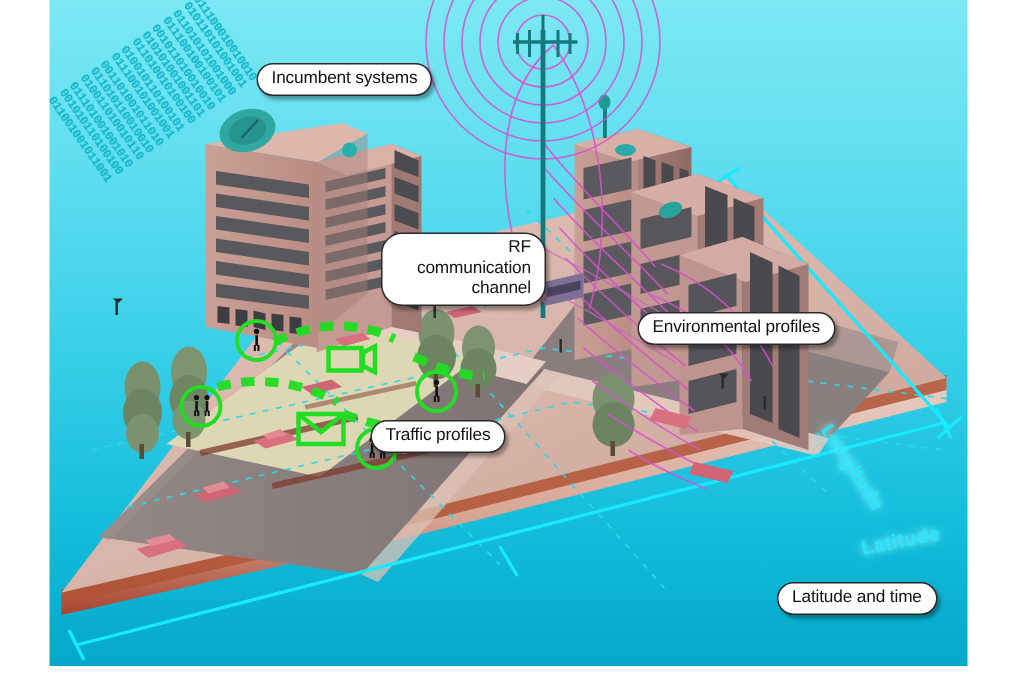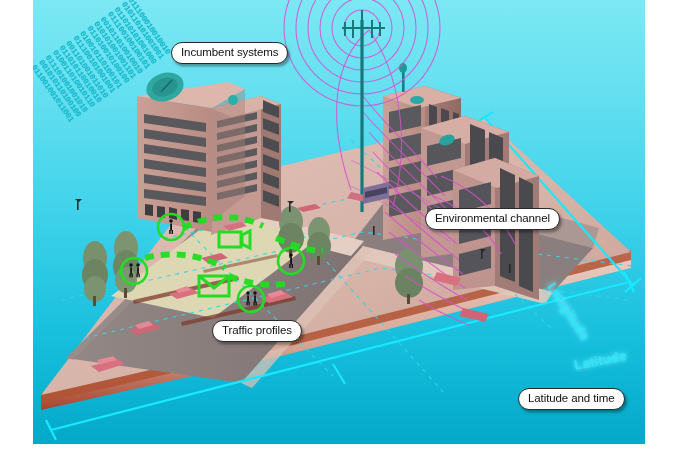--- a/index.html
+++ b/index.html
@@ -470,21 +470,23 @@
         <polygon points="446,249 453,249 450,252"></polygon>
         <rect x="476" y="264" width="1.6" height="9"></rect>
       </g>
     </svg>
 
     <div class="axis-label" id="lbl-longitude">Longitude</div>
     <div class="axis-label" id="lbl-latitude">Latitude</div>
 
     <div class="pill" style="left:138px;top:42px;">Incumbent systems</div>
 
-
-    <div class="pill" style="left:392px;top:208px;">Environmental channel</div>
-
-    <div class="pill" style="left:179px;top:280px;margin-top:40px;">Traffic profiles</div>
+    <div class="pill" style="left:221px;top:155px;width:90px;">RF communication
+channel</div>
+
+    <div class="pill" style="left:392px;top:208px;">Environmental profiles</div>
+
+    <div class="pill" style="left:214px;top:280px;">Traffic profiles</div>
 
     <div class="pill" style="left:485px;top:388px;">Latitude and time</div>
 
   </div>
 </div>
 
 </body></html>

